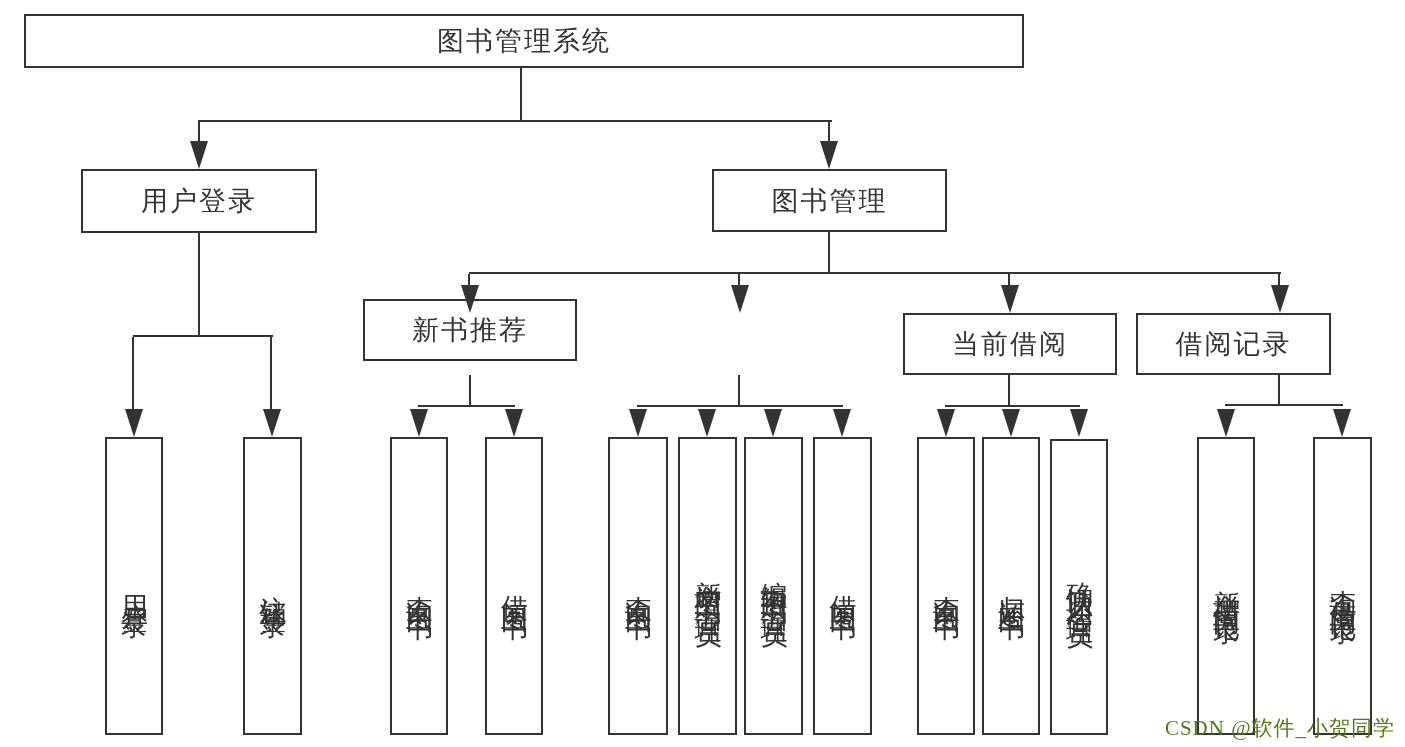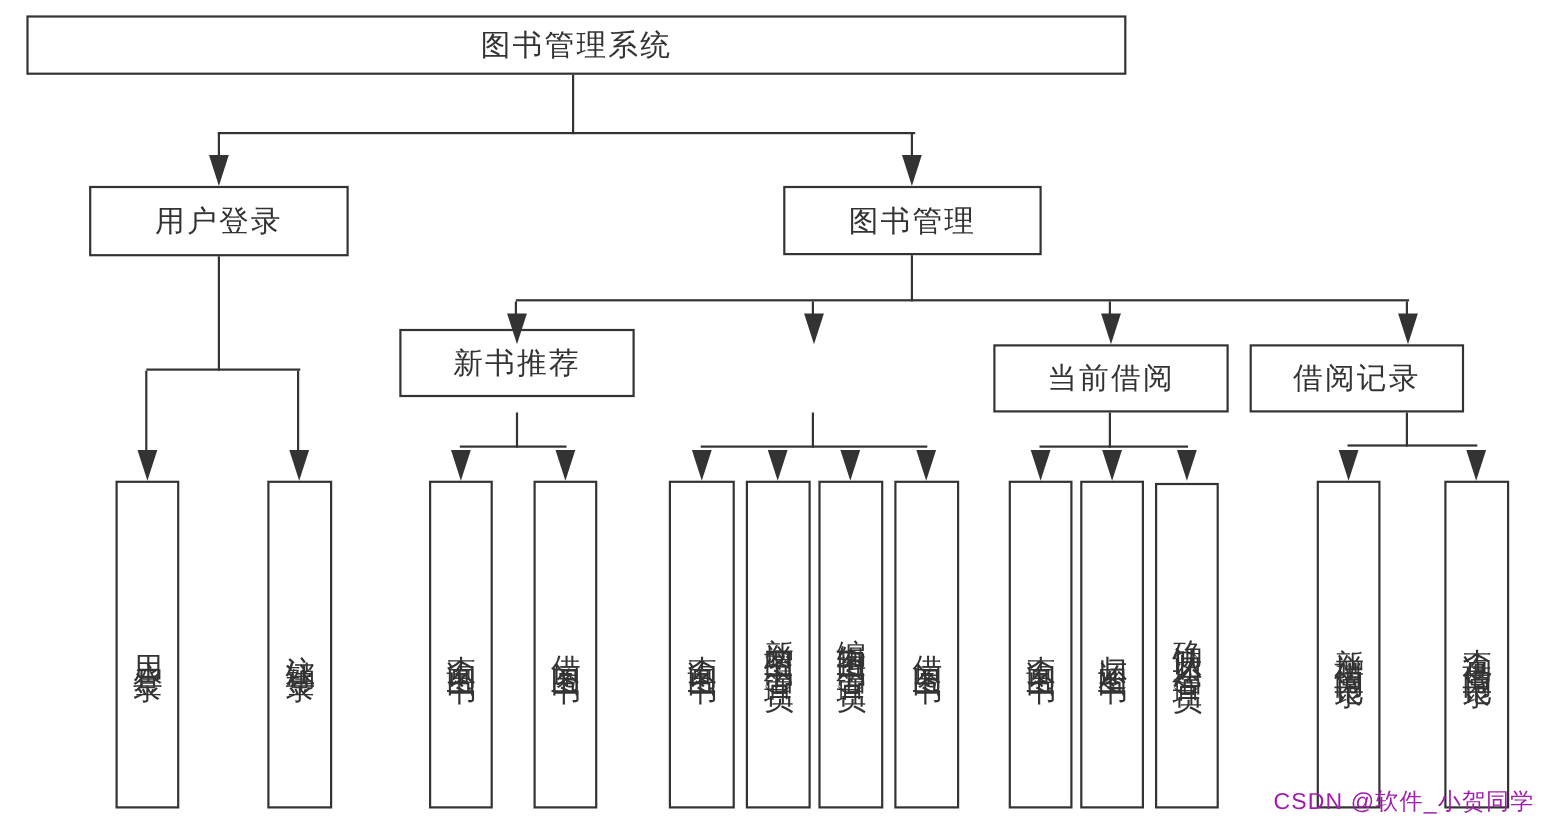--- a/index.html
+++ b/index.html
@@ -128,15 +128,15 @@
   <div class="line" style="left:945px;top:405px;width:135px;height:2px;"></div>
   <div class="arrow" style="left:937px;top:409px;"></div>
   <div class="arrow" style="left:1002px;top:409px;"></div>
   <div class="arrow" style="left:1070px;top:409px;"></div>
 
   <div class="line" style="left:1278px;top:375px;width:2px;height:31px;"></div>
   <div class="line" style="left:1225px;top:404px;width:118px;height:2px;"></div>
   <div class="arrow" style="left:1217px;top:409px;"></div>
   <div class="arrow" style="left:1333px;top:409px;"></div>
 
-  <div class="watermark" style="color: #a21caf;">CSDN @软件_小贺同学</div>
+  <div class="watermark" style="color: #4d7c0f; font-family: Liberation Serif, serif;">CSDN @软件_小贺同学</div>
 
 </div>
 
 </body></html>

